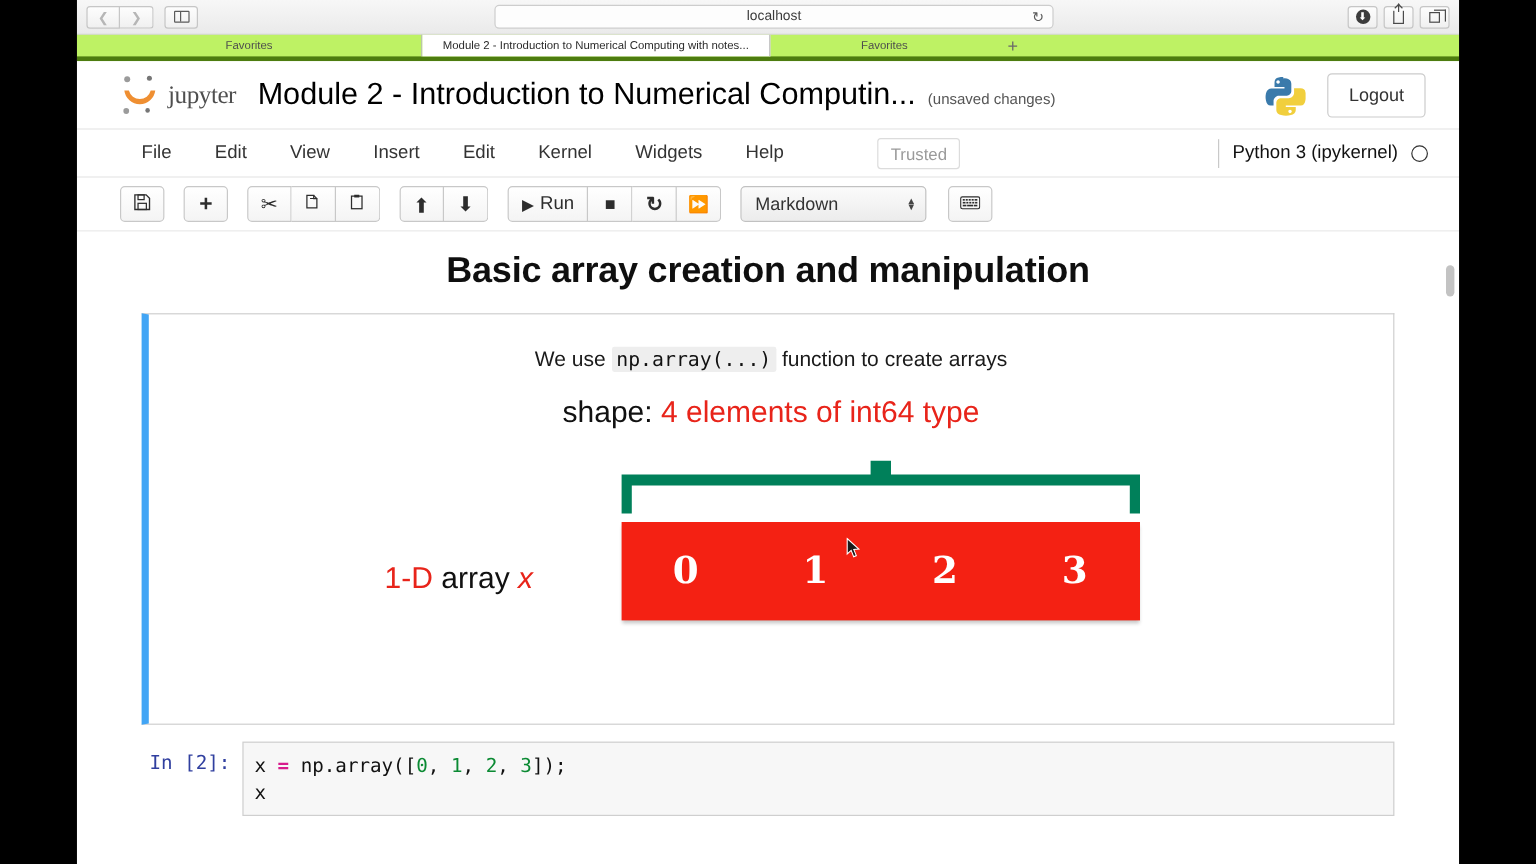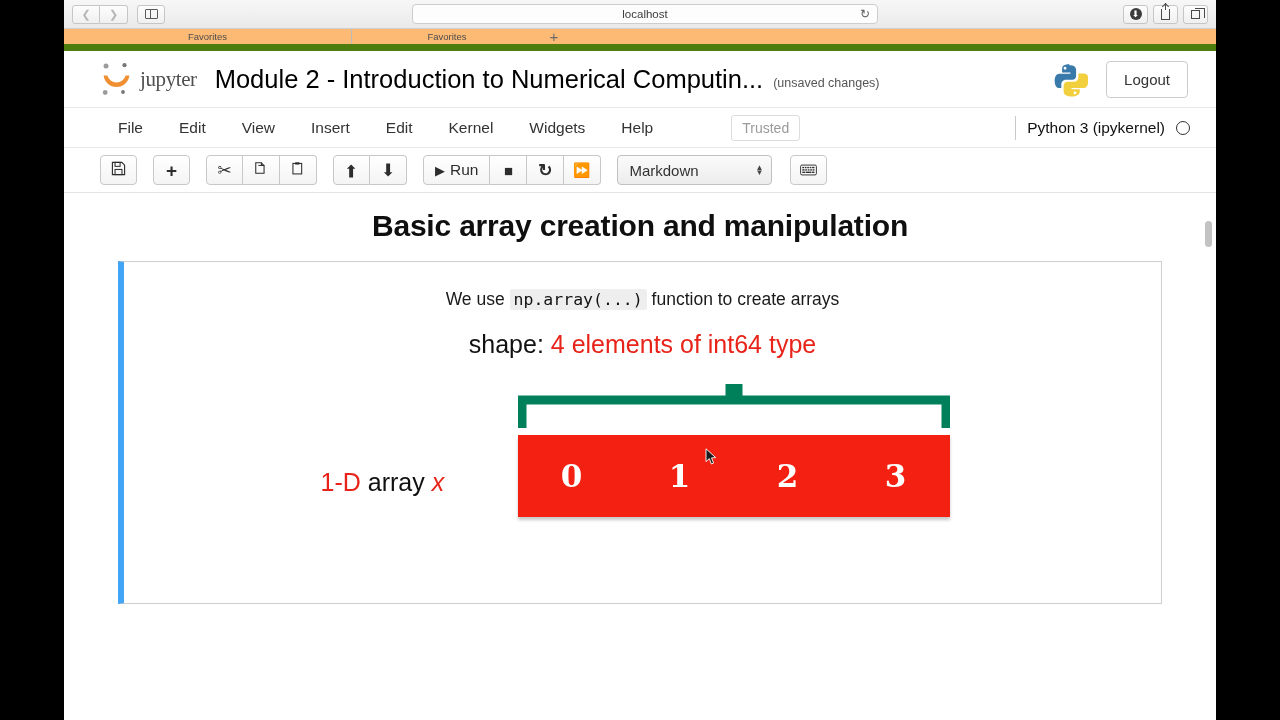--- a/index.html
+++ b/index.html
@@ -68,22 +68,22 @@
   .dot-dl { width:12px; height:12px; border-radius:50%; background:#3c3c3c; display:flex; align-items:center; justify-content:center; color:#fff; font-size:9px; line-height:1; }
   .share-g { width:9px; height:11px; border:1.3px solid #4a4a4a; border-top:none; position:relative; }
   .share-g:before { content:""; position:absolute; left:3px; top:-6px; width:1.3px; height:7px; background:#4a4a4a; }
   .share-g:after { content:""; position:absolute; left:0.5px; top:-5px; width:4px; height:4px; border-left:1.3px solid #4a4a4a; border-top:1.3px solid #4a4a4a; transform:rotate(45deg); }
   .tabs-g { width:9px; height:9px; border:1.3px solid #4a4a4a; position:relative; }
   .tabs-g:after { content:""; position:absolute; left:2.5px; top:-3px; width:9px; height:9px; border:1.3px solid #4a4a4a; border-left:none; border-bottom:none; }
 
   
   .tabstrip {
     height: 22px;
-    background: #fdba74;
-    border-bottom: 7px solid #4d7c0f;
+    background: #bef264;
+    border-bottom: 4px solid #4d7c0f;
     display: flex; align-items: stretch;
     position: relative;
   }
   .tab {
     display: flex; align-items: center; justify-content: center;
     font-size: 9.5px; color: #4d4d4d;
     border-right: 1px solid #bbb;
     padding: 0 6px;
     overflow: hidden; white-space: nowrap;
   }
@@ -292,20 +292,21 @@
           <span class="share-g"></span>
         </div>
         <div class="rb">
           <span class="tabs-g"></span>
         </div>
       </div>
     </div>
 
     <div class="tabstrip">
       <div class="tab t1">Favorites</div>
+      <div class="tab t3 active">Module 2 - Introduction to Numerical Computing with notes...</div>
       <div class="tab t4">Favorites</div>
       <div class="newtab">+</div>
     </div>
 
     <div class="jp-page">
 
       <div class="jp-header">
         <div class="jp-logo">
           <span class="logo-mark">
             <svg width="33" height="36" viewBox="0 0 33 36">
@@ -489,20 +490,25 @@
               </div>
 
               <span class="cursor">
                 <svg width="12" height="18" viewBox="0 0 12 18">
                   <path d="M1 0.8 L1 13.6 L4.3 10.6 L6.4 16 L8.6 15 L6.5 9.9 L10.7 9.6 Z" fill="#1a1a1a" stroke="#fff" stroke-width="0.9"></path>
                 </svg>
               </span>
             </div>
           </div>
 
+          <div class="code-cell">
+            <div class="prompt">In [2]:</div>
+            <div class="code-input"><span>x </span><span class="tok-op">=</span><span> np.array([</span><span class="tok-num">0</span>, <span class="tok-num">1</span>, <span class="tok-num">2</span>, <span class="tok-num">3</span><span>]);</span>
+<span>x</span></div>
+          </div>
 
         </div>
 
         <div class="page-scroll">
           <div class="page-thumb"></div>
         </div>
       </div>
 
     </div>
   </div>

